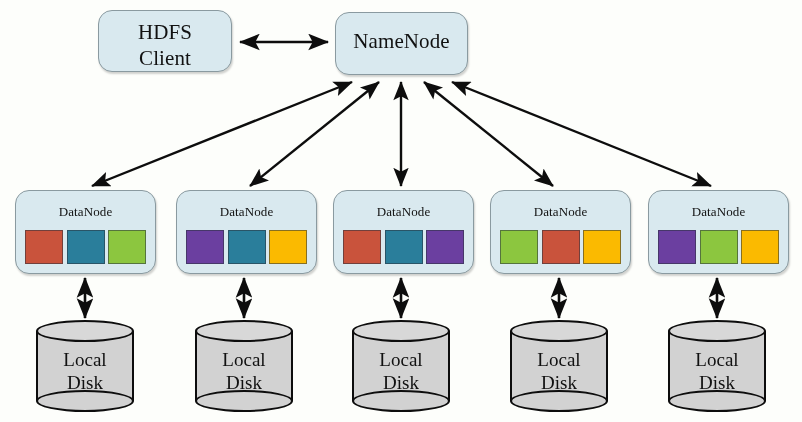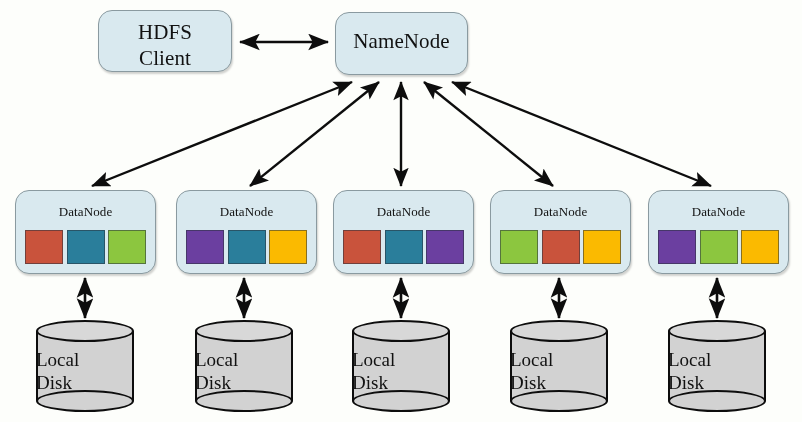--- a/index.html
+++ b/index.html
@@ -112,21 +112,21 @@
     background: #d8d8d8;
     border: 2.4px solid #0d0d0d;
     border-radius: 50%;
     z-index: 2;
   }
   .cyl-label {
     position: absolute;
     left: 0;
     right: 0;
     top: 28px;
-    text-align: left;
+    text-align: center;
     color: #111111;
     font-size: 19px;
     line-height: 23px;
     z-index: 3;
   }
 </style>
 </head>
 <body>
 
 <div id="canvas">

